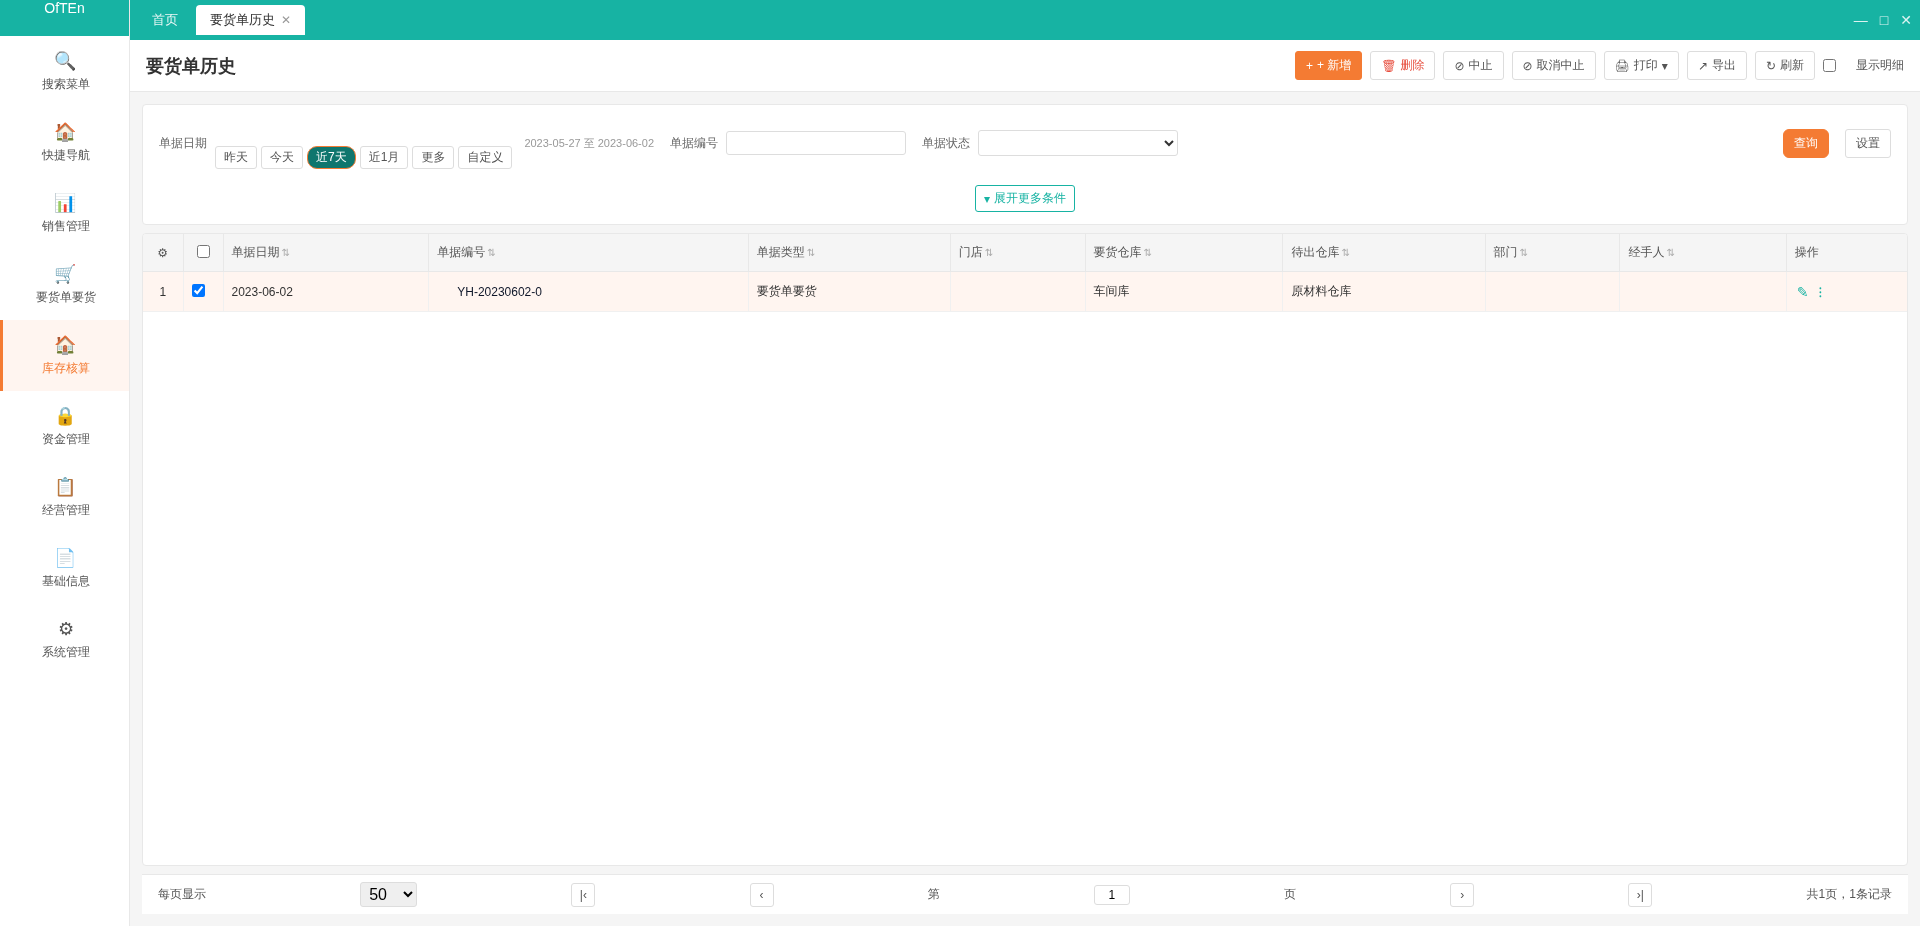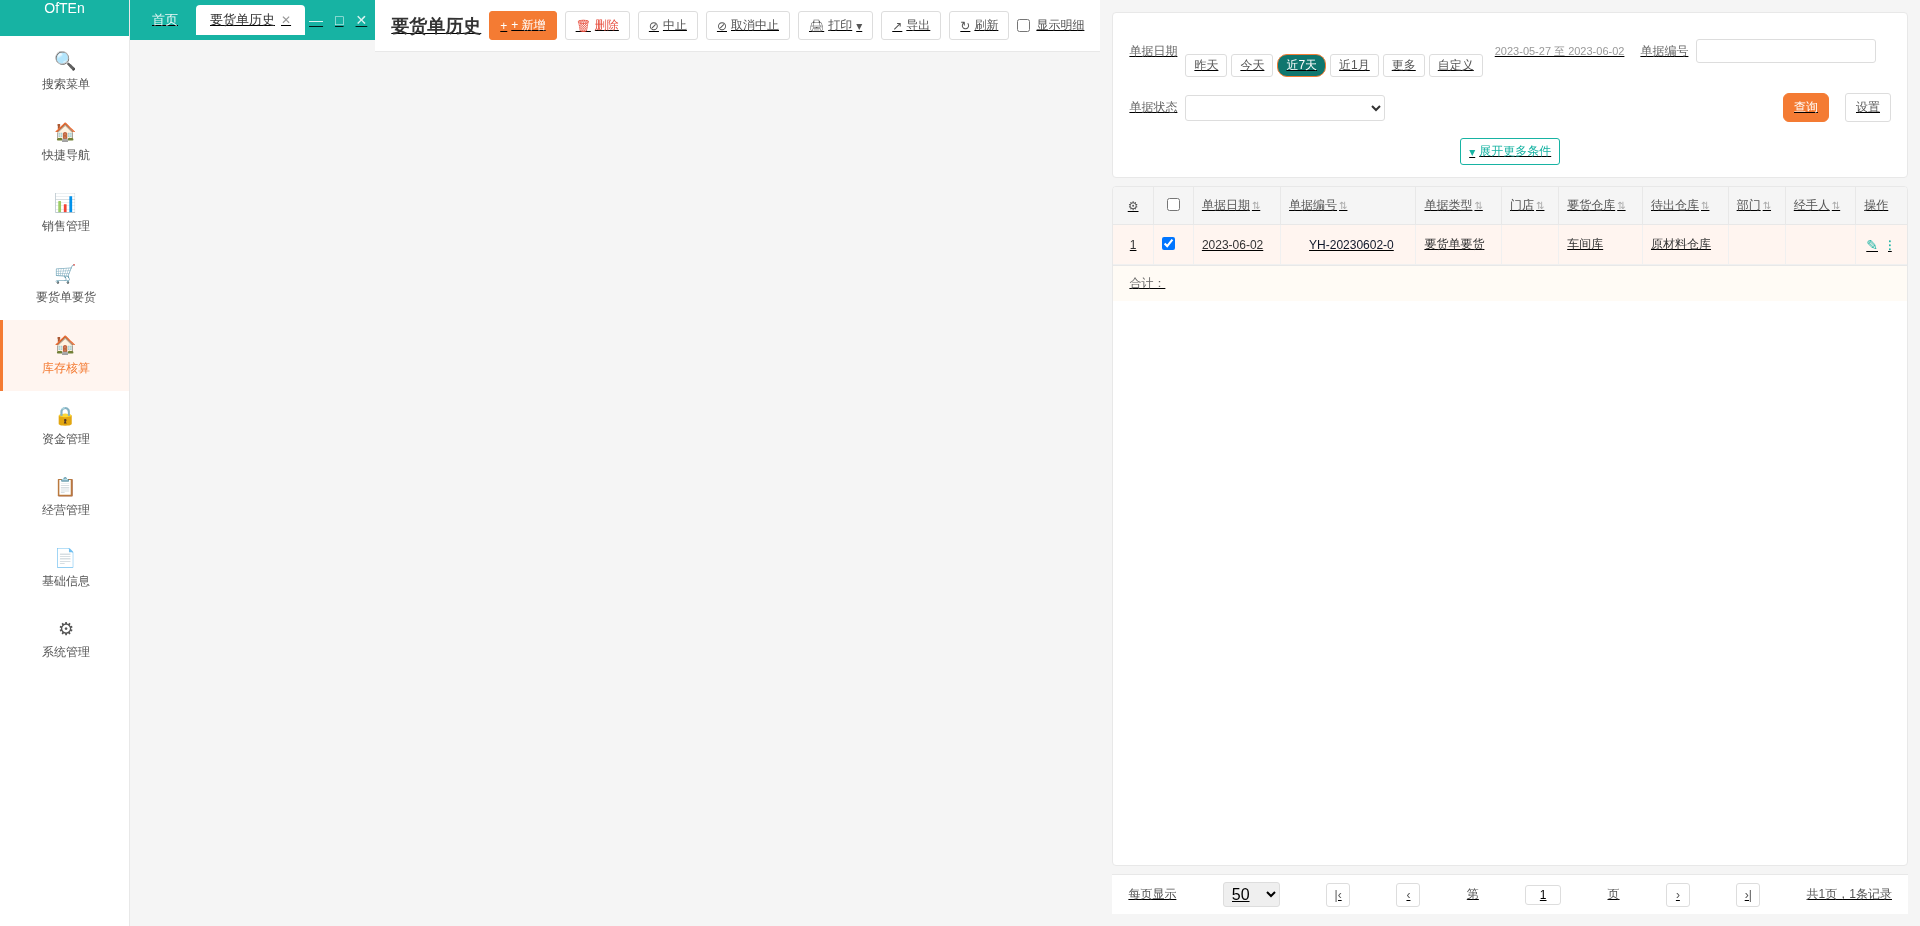--- a/index.html
+++ b/index.html
@@ -33,23 +33,22 @@
       font-size: 12px;
       border-left: 3px solid transparent;
     }
     .sidebar-item.active { background: #fff5f0; color: #f47b33; border-left: 3px solid #f47b33; }
     .sidebar-item .icon { font-size: 18px; margin-bottom: 4px; }
 
     
     .main {
       flex: 1;
       display: flex;
-      flex-direction: row;
+      flex-direction: column;
       overflow: hidden;
-      text-decoration: underline;
     }
 
     
     .tab-bar {
       height: 40px;
       background: #17b3a3;
       display: flex;
       align-items: center;
       padding: 0 8px;
       gap: 4px;
@@ -299,21 +298,21 @@
     .settings-icon-col {
       width: 32px;
       text-align: center;
     }
     .num-col { width: 40px; text-align: center; }
 
     
     .display-toggle {
       display: flex;
       align-items: center;
-      gap: 6px;
+      gap: 20px;
       font-size: 12px;
       color: #555;
       cursor: pointer;
     }
     .display-toggle input { cursor: pointer; }
   </style>
 </head>
 <body>
 
 <div class="sidebar">
@@ -506,23 +505,20 @@
       <td>
         <div class="action-icons">
           <span class="action-icon" title="编辑">✎</span>
           <span class="action-icon" title="更多">⁝</span>
         </div>
       </td>
     </tr>
           </tbody>
       </table>
 
-      <div class="table-footer">
-        <span>合计：</span>
-      </div>
     </div>
 
     <div class="pagination-bar">
       <span>每页显示</span>
       <select class="page-size-select">
         <option value="50">50</option>
         <option value="20">20</option>
         <option value="100">100</option>
         <option value="200">200</option>
       </select>

